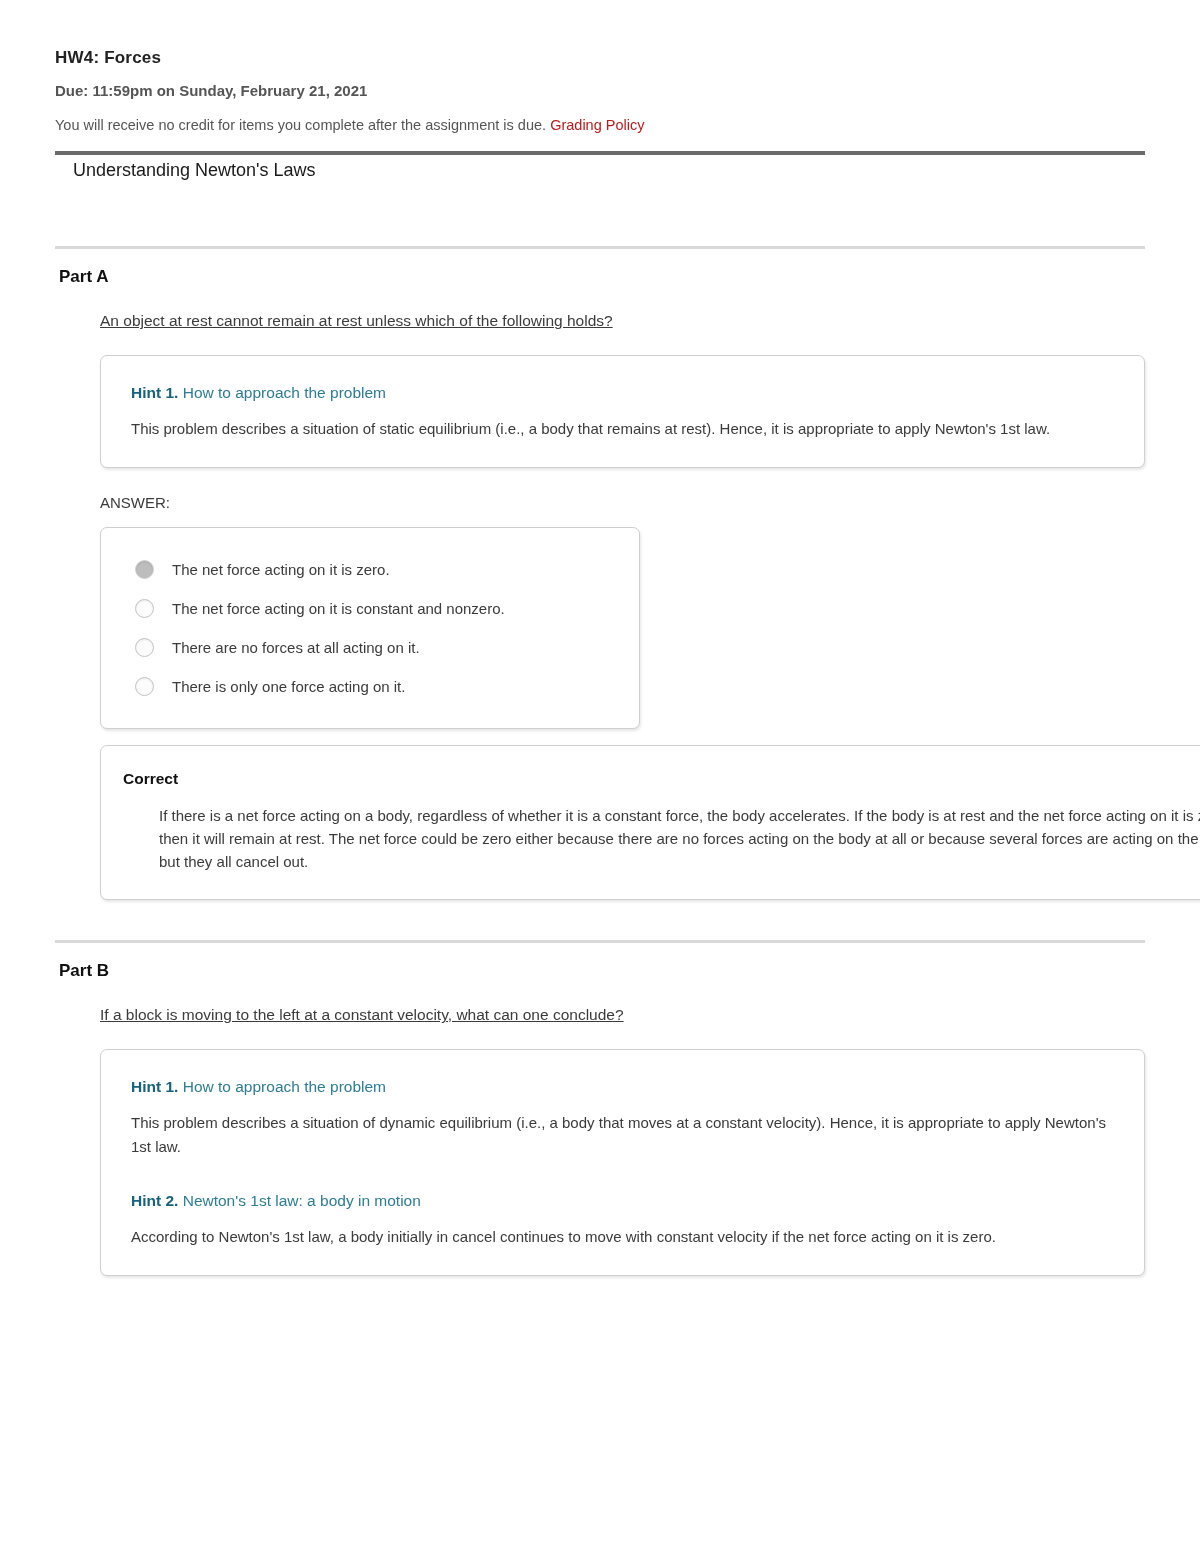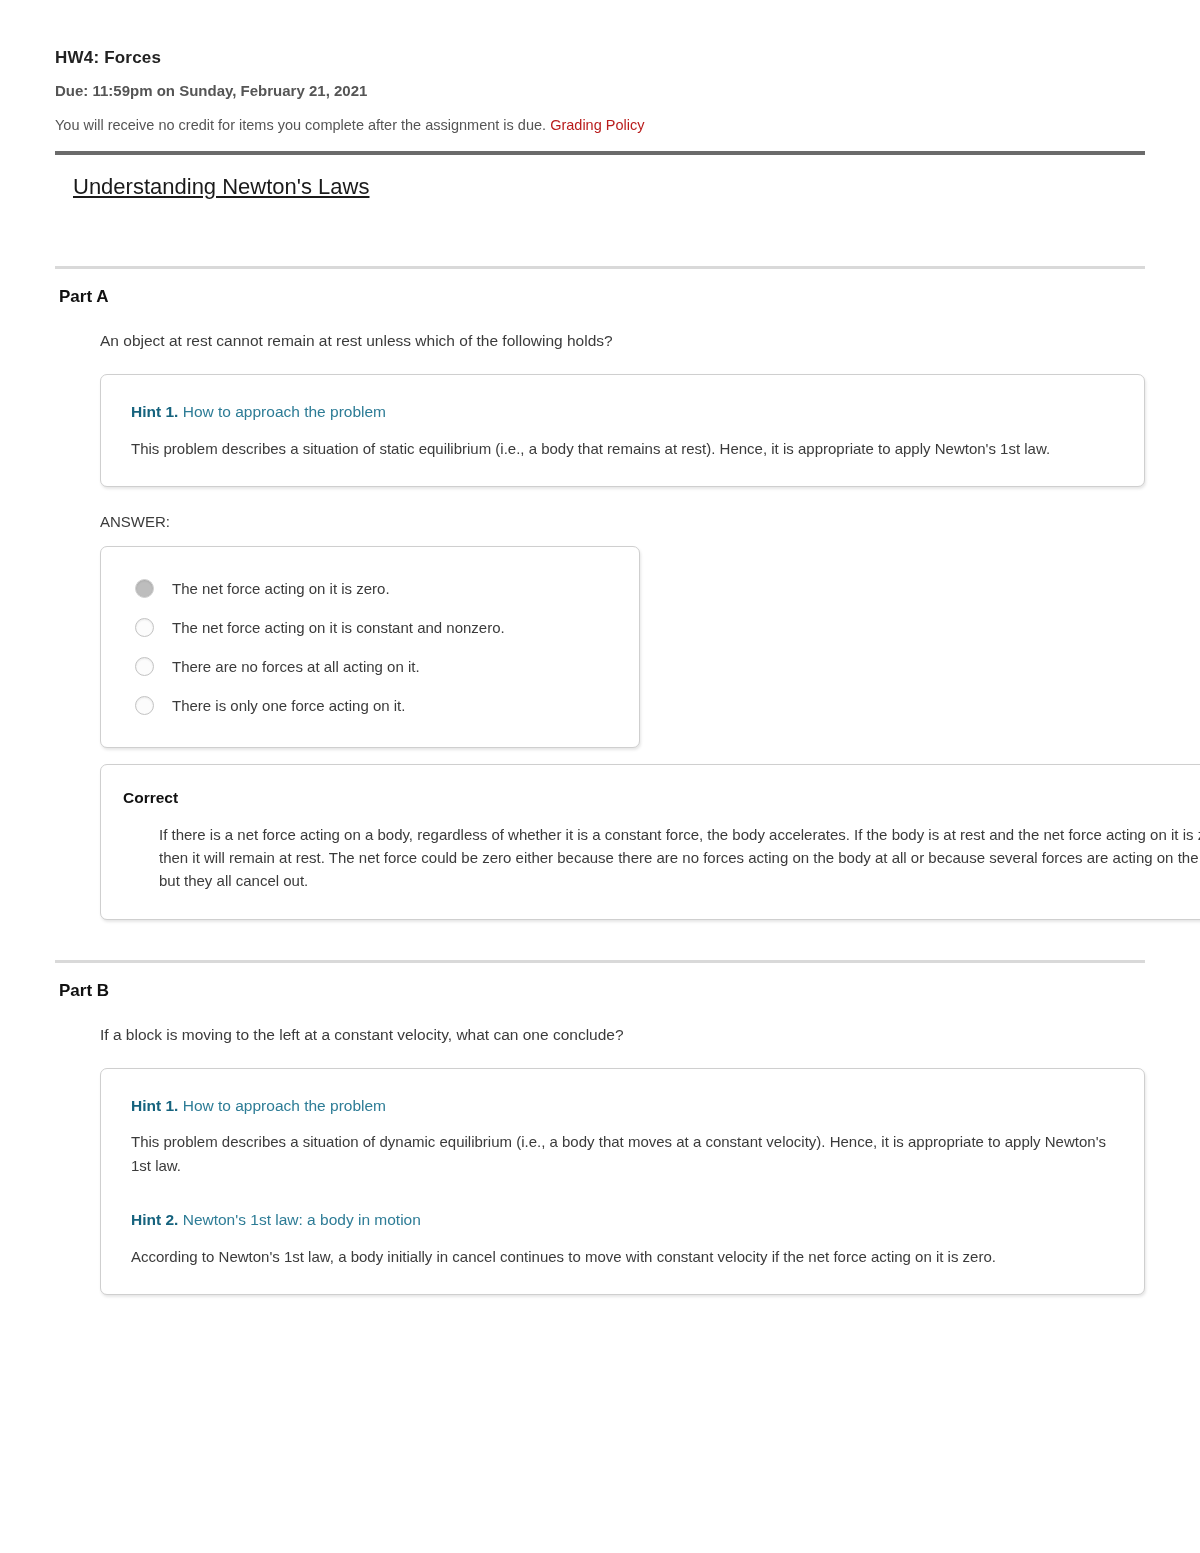--- a/index.html
+++ b/index.html
@@ -55,26 +55,25 @@
   }
   .rule-light {
     height: 3px;
     background: #d9d9d9;
     border: 0;
     margin: 0;
   }
 
   
   .item-title {
-    font-size: 22px;
+    font-size: 18px;
     font-weight: normal;
     color: #1a1a1a;
-    margin: 18px 0 0 18px;
+    margin: 4px 0 0 18px;
     line-height: 1.3;
-    text-decoration: underline;
   }
 
   .spacer-lg { height: 64px; }
 
   
   .part {
     margin-top: 0;
   }
   .part-label {
     font-size: 17px;
@@ -83,20 +82,21 @@
     margin: 18px 0 0 4px;
   }
   .part-body {
     margin-left: 45px;
   }
   .question-text {
     font-size: 15.5px;
     color: #3b3b3b;
     margin: 22px 0 22px 0;
     line-height: 1.5;
+    text-decoration: underline;
   }
 
   
   .box {
     border: 1px solid #cfcfcf;
     border-radius: 7px;
     background: #ffffff;
     box-shadow: 1px 2px 3px rgba(0,0,0,0.10);
     box-sizing: border-box;
   }

